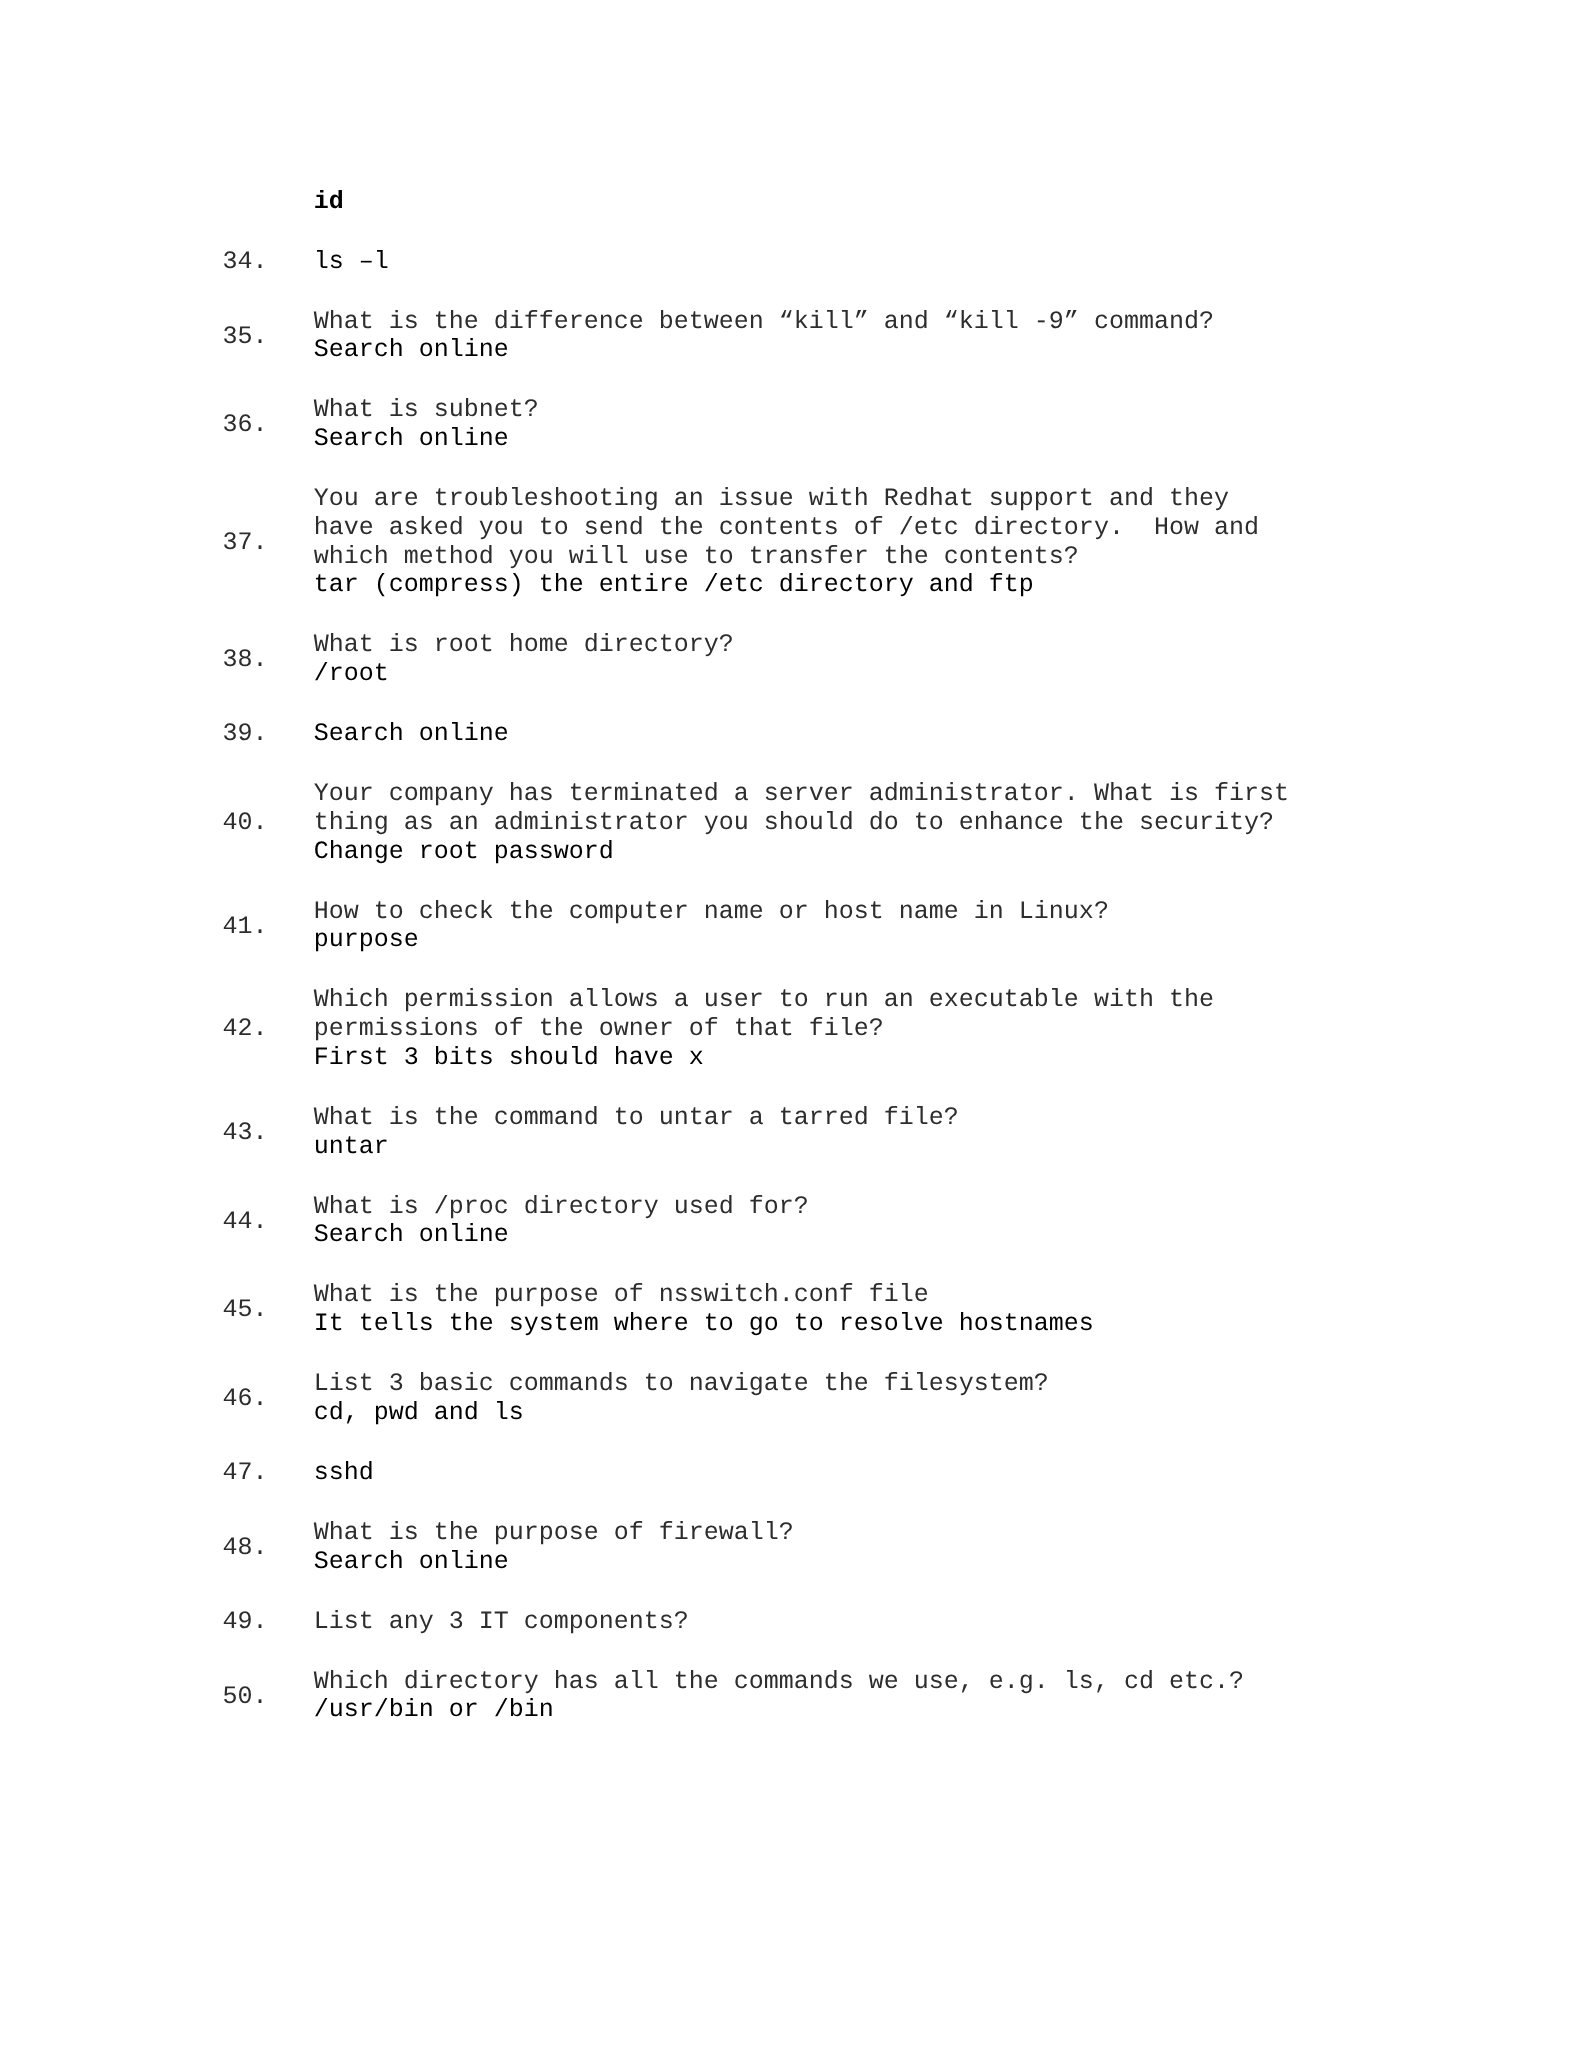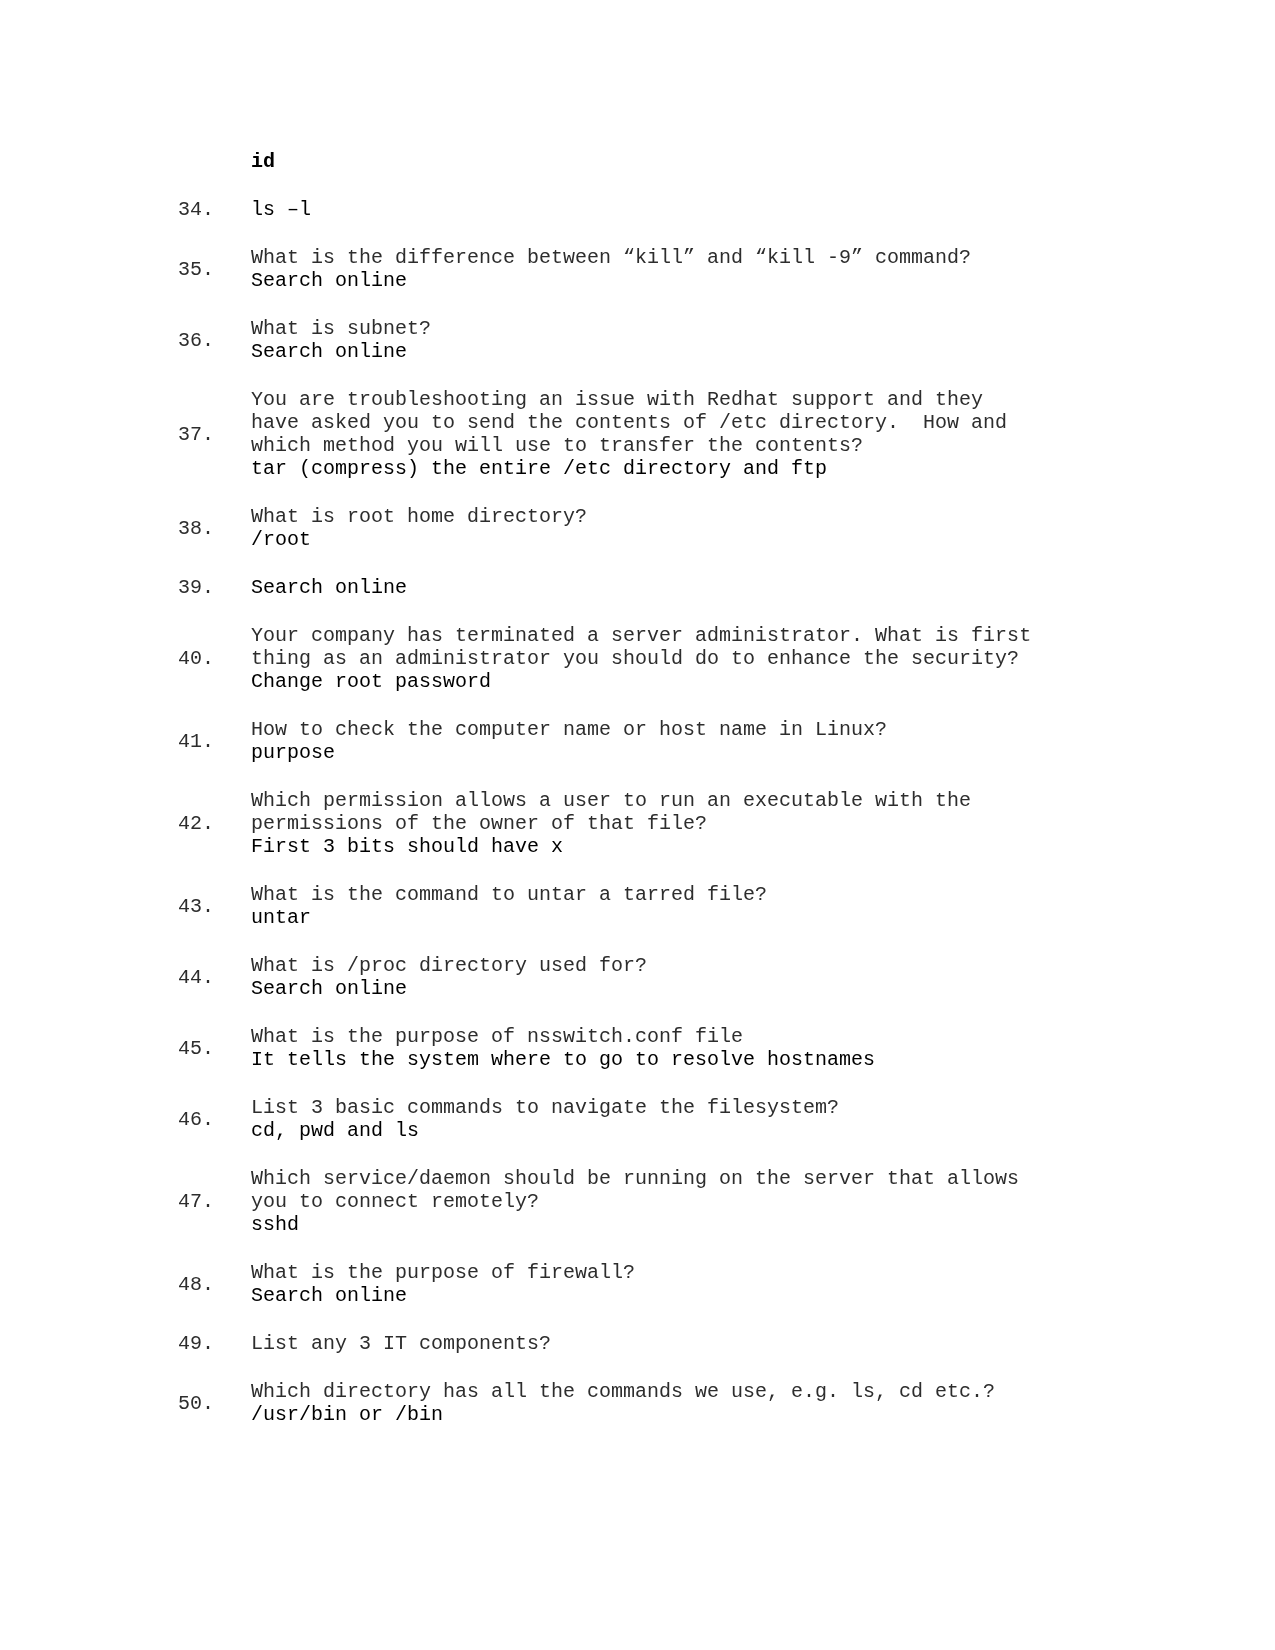--- a/index.html
+++ b/index.html
@@ -165,22 +165,20 @@
     <span class="qa-num">46.</span>
     <div class="qa-body">
       <div class="qa-question">List 3 basic commands to navigate the filesystem?</div>
       <div class="qa-answer">cd, pwd and ls</div>
     </div>
   </div>
 
   <div class="qa-item">
     <span class="qa-num">47.</span>
     <div class="qa-body">
-      <div class="qa-question">Which service/daemon should be running on the server that allows
-you to connect remotely?</div>
       <div class="qa-answer">sshd</div>
     </div>
   </div>
 
   <div class="qa-item">
     <span class="qa-num">48.</span>
     <div class="qa-body">
       <div class="qa-question">What is the purpose of firewall?</div>
       <div class="qa-answer">Search online</div>
     </div>

